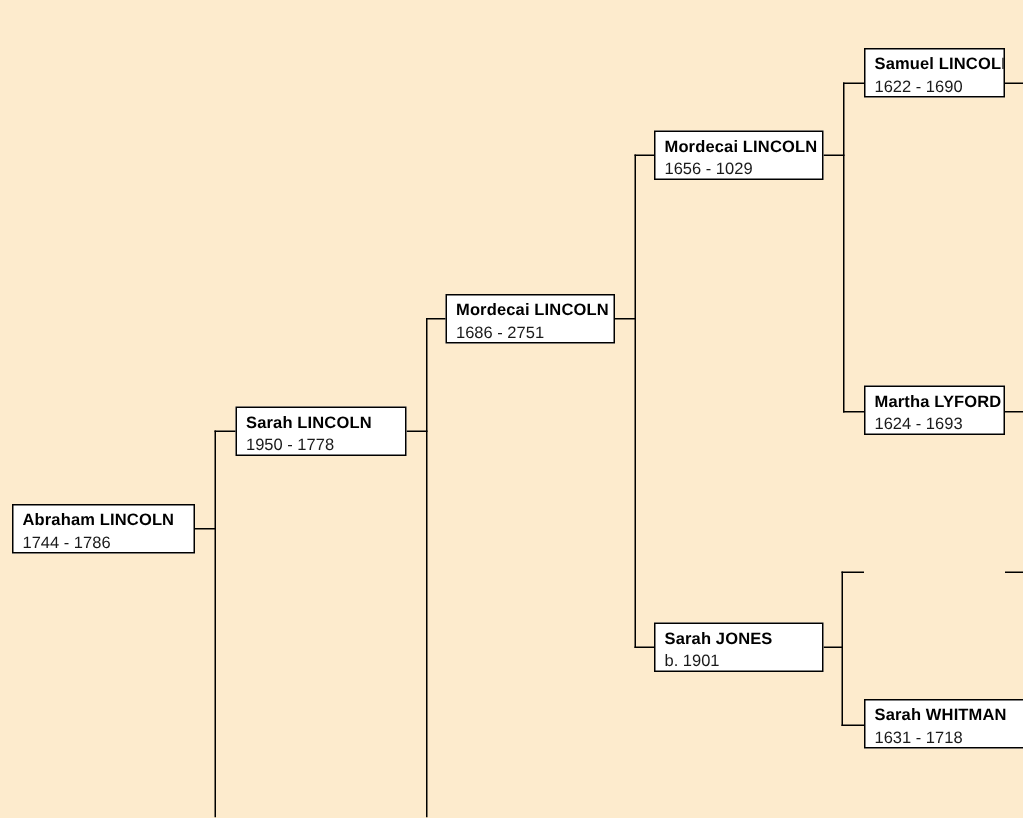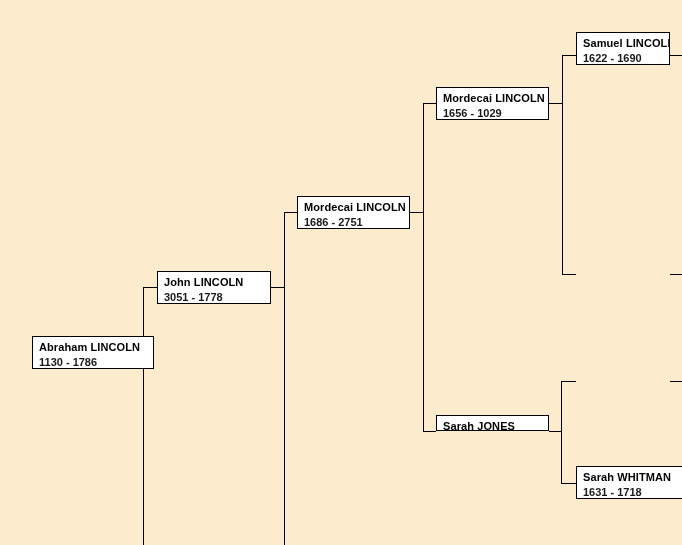--- a/index.html
+++ b/index.html
@@ -34,21 +34,21 @@
   .person-name {
     display: block;
     font-size: 11px;
     font-weight: bold;
     color: #000000;
     letter-spacing: 0.1px;
   }
   .person-dates {
     display: block;
     font-size: 11px;
-    font-weight: bold;
+    font-weight: normal;
     color: #1a1a1a;
     margin-top: 2px;
   }
   
   .line {
     position: absolute;
     background: #000000;
   }
   .line-h { height: 1px; }
   .line-v { width: 1px; }
@@ -81,50 +81,54 @@
   <div class="line line-h" style="left:549px; top:431px; width:13px;"></div>
   <div class="line line-v" style="left:561px; top:381px; height:103px;"></div>
   <div class="line line-h" style="left:561px; top:381px; width:15px;"></div>
   <div class="line line-h" style="left:561px; top:483px; width:15px;"></div>
 
   <div class="line line-h" style="left:670px; top:55px; width:12px;"></div>
   <div class="line line-h" style="left:670px; top:274px; width:12px;"></div>
   <div class="line line-h" style="left:670px; top:381px; width:12px;"></div>
   <div class="line line-h" style="left:670px; top:483px; width:12px;"></div>
 
-  <div class="person-box" style="left:8px; top:336px; width:122px; height:33px;margin-left:24px;">
+  <div class="person-box" style="left:8px; top:336px; width:122px; height:33px;">
     <span class="person-name">Abraham LINCOLN</span>
-    <span class="person-dates">1130 - 1786</span>
+    <span class="person-dates">1744 - 1786</span>
   </div>
 
   <div class="person-box" style="left:157px; top:271px; width:114px; height:33px;">
-    <span class="person-name">John LINCOLN</span>
-    <span class="person-dates">3051 - 1778</span>
+    <span class="person-name">Sarah LINCOLN</span>
+    <span class="person-dates">1950 - 1778</span>
   </div>
 
   <div class="person-box" style="left:297px; top:196px; width:113px; height:33px;">
     <span class="person-name">Mordecai LINCOLN</span>
     <span class="person-dates">1686 - 2751</span>
   </div>
 
   <div class="person-box" style="left:436px; top:87px; width:113px; height:33px;">
     <span class="person-name">Mordecai LINCOLN</span>
     <span class="person-dates">1656 - 1029</span>
   </div>
 
-  <div class="person-box" style="left:436px; top:415px; width:113px; height:16px;">
+  <div class="person-box" style="left:436px; top:415px; width:113px; height:33px;">
     <span class="person-name">Sarah JONES</span>
     <span class="person-dates">b. 1901</span>
   </div>
 
   <div class="person-box" style="left:576px; top:32px; width:94px; height:33px;">
     <span class="person-name">Samuel LINCOLN</span>
     <span class="person-dates">1622 - 1690</span>
   </div>
 
+  <div class="person-box" style="left:576px; top:257px; width:94px; height:33px;">
+    <span class="person-name">Martha LYFORD</span>
+    <span class="person-dates">1624 - 1693</span>
+  </div>
 
 
   <div class="person-box" style="left:576px; top:466px; width:118px; height:33px;">
     <span class="person-name">Sarah WHITMAN</span>
     <span class="person-dates">1631 - 1718</span>
   </div>
 
 </div>
 
 </body></html>

